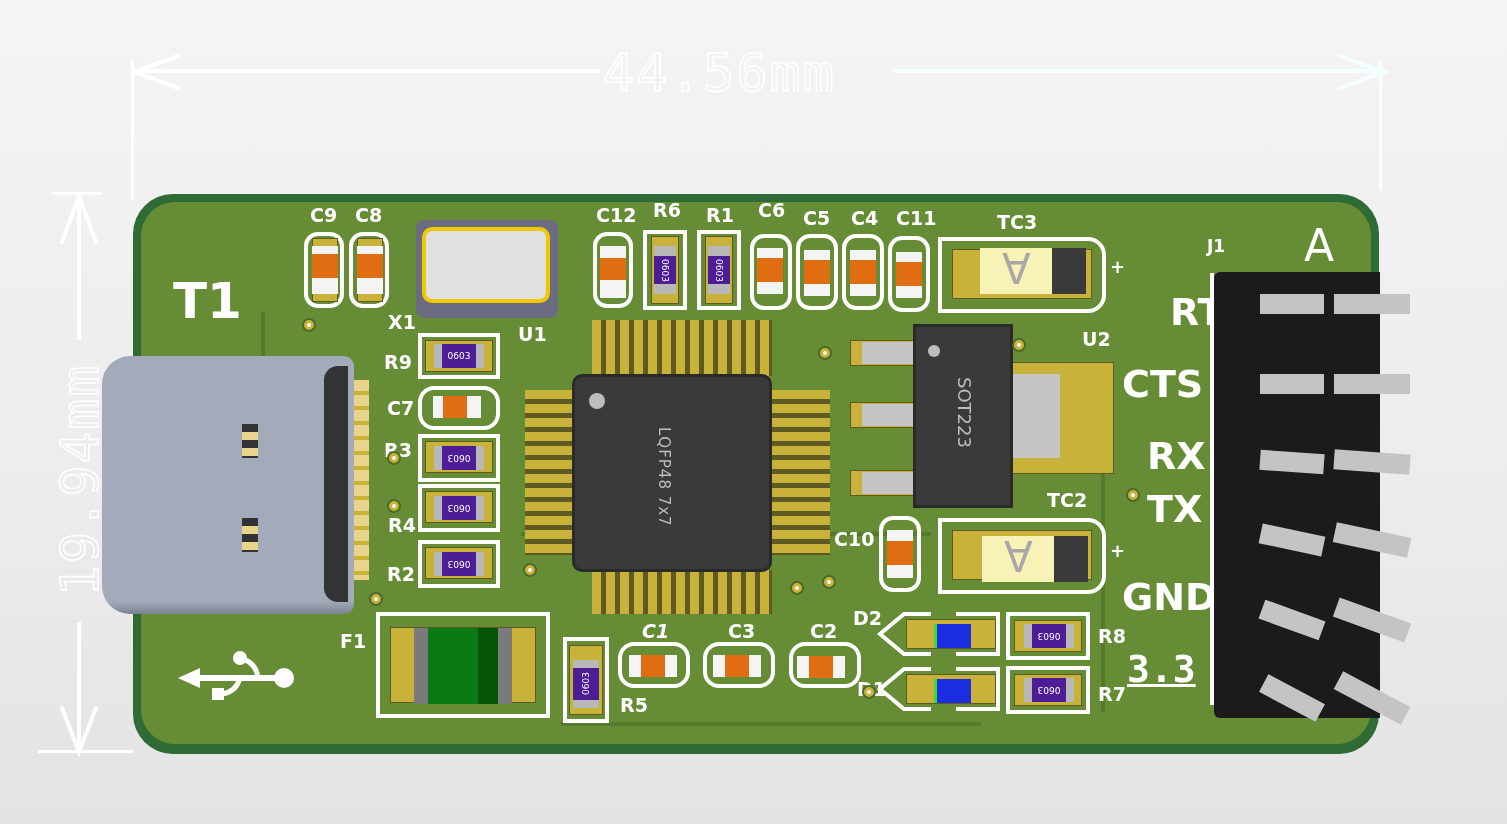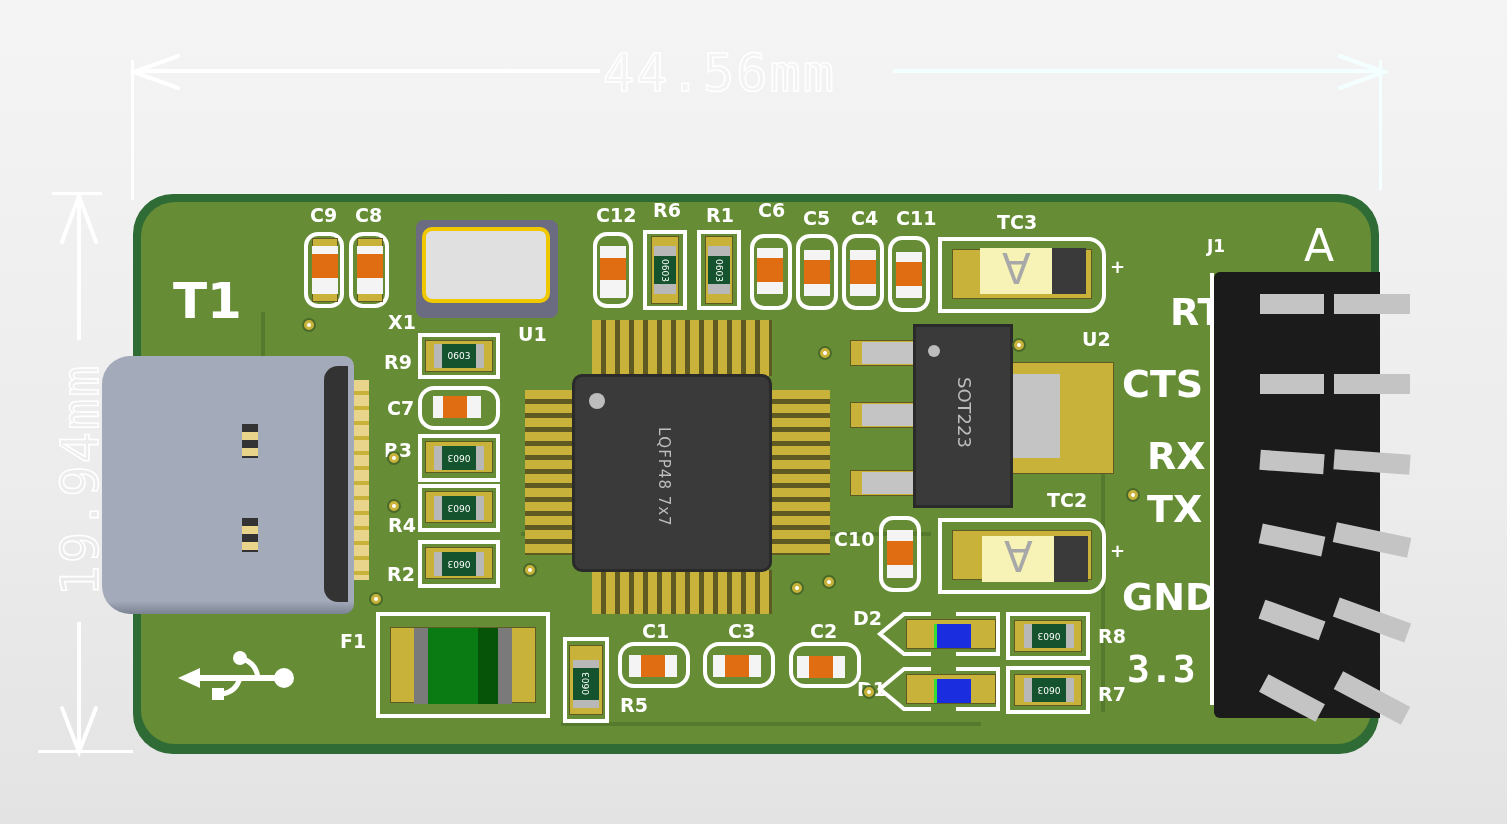--- a/index.html
+++ b/index.html
@@ -14,21 +14,21 @@
          background:#2e6b35;border-radius:40px;}
   .board-inner{position:absolute;left:8px;top:8px;right:8px;bottom:10px;
          background:#668d35;border-radius:34px;overflow:hidden;}
   .silk{position:absolute;color:#ffffff;font-family:"DejaVu Sans",sans-serif;font-weight:bold;line-height:1;}
   .ref{font-size:19px;}
   .big{font-size:38px;}
   .outline{position:absolute;border:4px solid #ffffff;box-sizing:border-box;}
   .pad{position:absolute;background:#c8b23a;border:1px solid #5e5a22;box-sizing:border-box;}
   .cap-body{position:absolute;background:#e06d12;box-sizing:border-box;}
   .cap-end{position:absolute;background:#f4f4f4;}
-  .res-body{position:absolute;background:#14532d;color:#fff;font-size:9px;display:flex;align-items:center;justify-content:center;
+  .res-body{position:absolute;background:#4c1d95;color:#fff;font-size:9px;display:flex;align-items:center;justify-content:center;
             font-family:"DejaVu Sans",sans-serif;}
   .res-end{position:absolute;background:#b8b8b8;}
   .via{position:absolute;width:14px;height:14px;border-radius:50%;background:#c8b23a;border:2px solid #4a6a2a;box-sizing:border-box;}
   .via::after{content:"";position:absolute;left:3px;top:3px;width:4px;height:4px;border-radius:50%;background:#fff;}
   .trace{position:absolute;background:#557a2d;}
   .chip{position:absolute;background:#3a3a3a;border:3px solid #2a2a2a;box-sizing:border-box;color:#bdbdbd;}
   .header-pin{position:absolute;background:#c4c4c4;}
 </style>
 </head>
 <body>
@@ -78,21 +78,21 @@
   <path d="M62,10 Q78,14 80,30" fill="none" stroke="#fff" stroke-width="5"></path>
   <rect x="34" y="40" width="12" height="12" fill="#fff"></rect>
   <path d="M44,46 Q58,44 62,30" fill="none" stroke="#fff" stroke-width="5"></path>
 </svg>
 
 <div class="silk big" style="left:1122px;top:293px;margin-left:48px;">RTS</div>
 <div class="silk big" style="left:1122px;top:365px;">CTS</div>
 <div class="silk big" style="left:1147px;top:437px;">RX</div>
 <div class="silk big" style="left:1147px;top:490px;">TX</div>
 <div class="silk big" style="left:1122px;top:578px;">GND</div>
-<div class="silk big" style="left:1127px;top:650px;font-family:'DejaVu Sans Mono',monospace;">3.3</div>
+<div class="silk big" style="left:1127px;top:650px;font-family:'DejaVu Sans Mono',monospace;text-decoration:underline;">3.3</div>
 
 <div class="silk ref" style="left:310px;top:206px;">C9</div>
 <div class="silk ref" style="left:355px;top:206px;">C8</div>
 <div class="outline" style="left:304px;top:232px;width:40px;height:76px;border-radius:14px;"></div>
 <div class="pad" style="left:312px;top:238px;width:26px;height:64px;"></div>
 <div class="cap-end" style="left:312px;top:246px;width:26px;height:48px;"></div>
 <div class="cap-body" style="left:312px;top:254px;width:26px;height:24px;"></div>
 <div class="outline" style="left:349px;top:232px;width:40px;height:76px;border-radius:14px;"></div>
 <div class="pad" style="left:357px;top:238px;width:26px;height:64px;"></div>
 <div class="cap-end" style="left:357px;top:246px;width:26px;height:48px;"></div>
@@ -199,21 +199,21 @@
 <div class="pad" style="left:390px;top:627px;width:146px;height:76px;"></div>
 <div class="abs" style="left:414px;top:628px;width:98px;height:76px;background:#0a7a12;border-left:14px solid #7a7a7a;border-right:14px solid #7a7a7a;box-sizing:border-box;"></div>
 <div class="abs" style="left:478px;top:628px;width:20px;height:76px;background:#055408;"></div>
 
 <div class="silk ref" style="left:620px;top:696px;">R5</div>
 <div class="outline" style="left:563px;top:637px;width:46px;height:86px;"></div>
 <div class="pad" style="left:569px;top:645px;width:34px;height:70px;"></div>
 <div class="res-end" style="left:573px;top:660px;width:26px;height:48px;"></div>
 <div class="res-body" style="left:573px;top:668px;width:26px;height:32px;writing-mode:vertical-rl;transform:rotate(180deg);">0603</div>
 
-<div class="silk ref" style="left:642px;top:622px;">C1</div>
+<div class="silk ref" style="left:642px;top:622px;font-style:italic;">C1</div>
 <div class="silk ref" style="left:728px;top:622px;">C3</div>
 <div class="silk ref" style="left:810px;top:622px;">C2</div>
 <div class="outline" style="left:618px;top:642px;width:72px;height:46px;border-radius:16px;"></div>
 <div class="cap-end" style="left:629px;top:655px;width:48px;height:22px;"></div>
 <div class="cap-body" style="left:641px;top:655px;width:24px;height:22px;"></div>
 <div class="outline" style="left:703px;top:642px;width:72px;height:46px;border-radius:16px;"></div>
 <div class="cap-end" style="left:713px;top:655px;width:48px;height:22px;"></div>
 <div class="cap-body" style="left:725px;top:655px;width:24px;height:22px;"></div>
 <div class="outline" style="left:789px;top:642px;width:72px;height:46px;border-radius:16px;"></div>
 <div class="cap-end" style="left:797px;top:656px;width:48px;height:22px;"></div>

